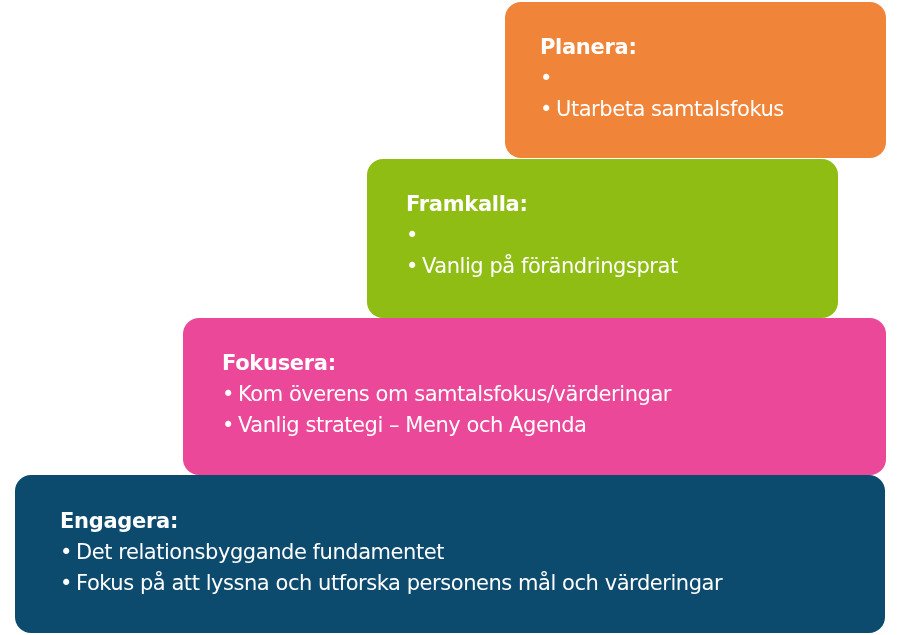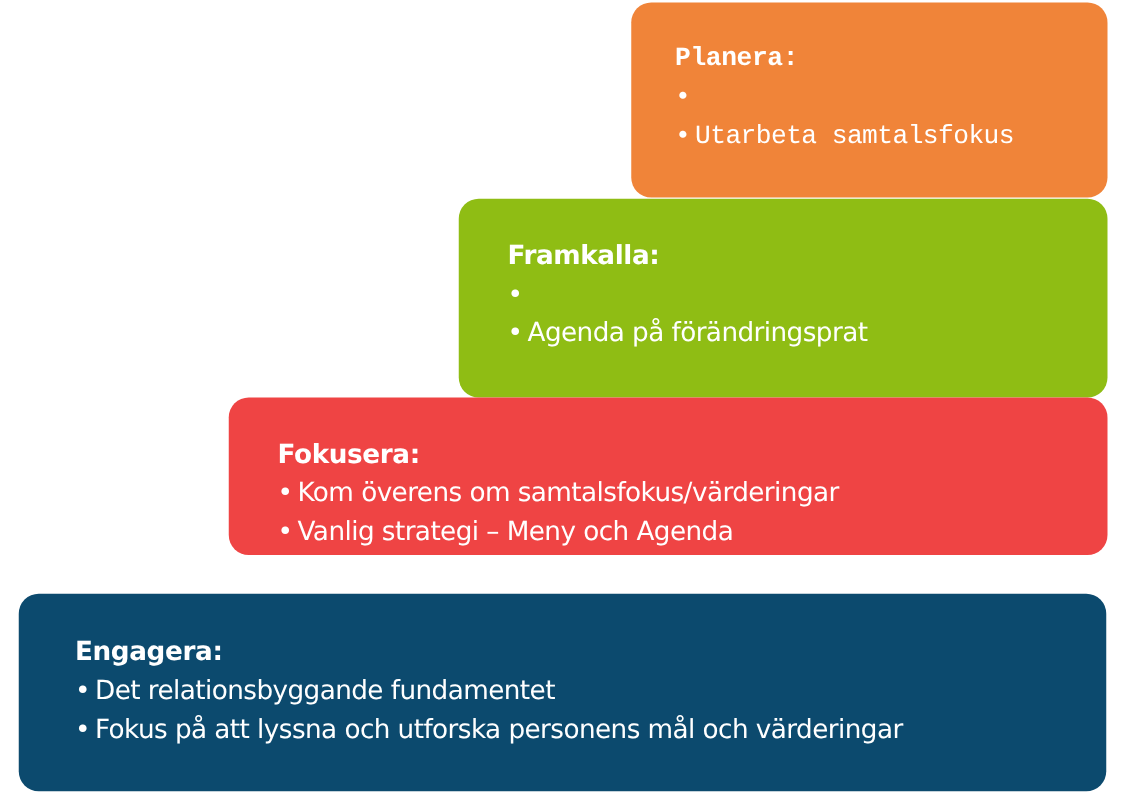--- a/index.html
+++ b/index.html
@@ -46,25 +46,25 @@
       display: flex;
       align-items: baseline;
     }
     .bullet {
       display: inline-block;
       width: 16px;
       flex: 0 0 16px;
     }
 
     #step-planera   { left: 505px; top: 2px;   width: 381px; height: 156px; background: #F08439; }
-    #step-framkalla { left: 367px; top: 159px; width: 519px; height: 159px; background: #8FBD14; }
-    #step-fokusera  { left: 183px; top: 318px; width: 703px; height: 126px; background: #ef4444; }
+    #step-framkalla { left: 367px; top: 159px; width: 471px; height: 159px; background: #8FBD14; }
+    #step-fokusera  { left: 183px; top: 318px; width: 703px; height: 157px; background: #ec4899; }
     #step-engagera  { left: 15px;  top: 475px; width: 870px; height: 158px; background: #0c4a6e; }
 
-    #step-planera   .step-content { left: 35px; top: 30px; font-family: Liberation Mono, monospace; }
+    #step-planera   .step-content { left: 35px; top: 30px; }
     #step-framkalla .step-content { left: 39px; top: 30px; }
     #step-fokusera  .step-content { left: 39px; top: 30px; }
     #step-engagera  .step-content { left: 45px; top: 31px; }
   </style>
 </head>
 <body>
 
 <div class="step" id="step-planera">
   <div class="step-content">
     <p class="step-title">Planera:</p>
@@ -82,21 +82,21 @@
 
 <div class="step" id="step-framkalla">
   <div class="step-content">
     <p class="step-title">Framkalla:</p>
     <ul class="step-list">
       <li class="step-item">
         <span class="bullet">•</span>
       </li>
       <li class="step-item">
         <span class="bullet">•</span>
-        <span>Agenda på förändringsprat</span>
+        <span>Vanlig på förändringsprat</span>
       </li>
     </ul>
   </div>
 </div>
 
 <div class="step" id="step-fokusera">
   <div class="step-content">
     <p class="step-title">Fokusera:</p>
     <ul class="step-list">
       <li class="step-item">

